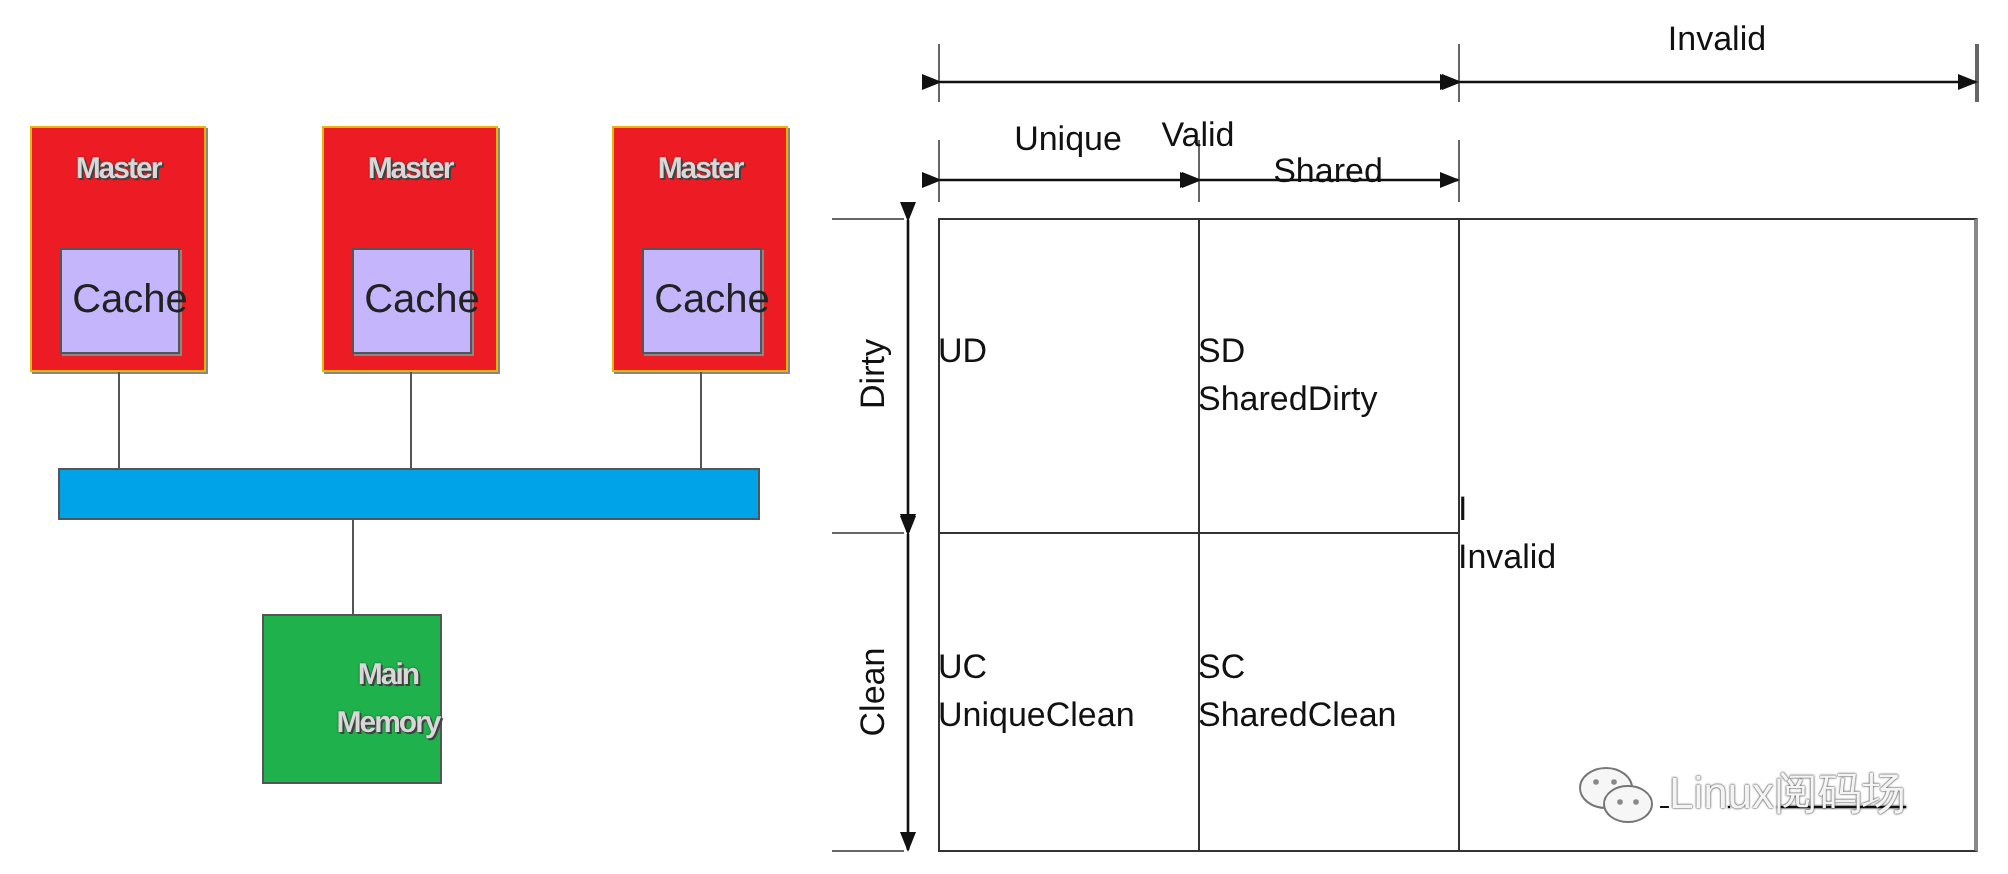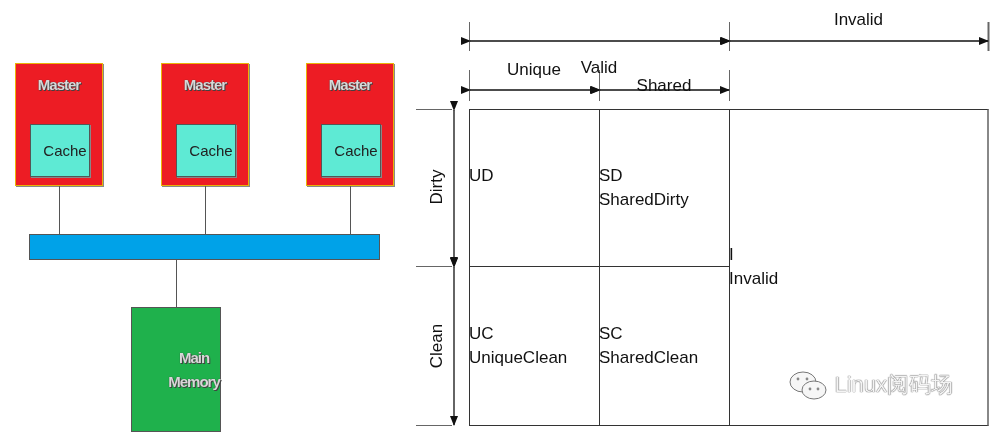--- a/index.html
+++ b/index.html
@@ -1,20 +1,20 @@
 <!DOCTYPE html>
 <html><head>
 <meta charset="utf-8">
 <style>
   html,body{margin:0;padding:0;background:#fff;}
   body{width:1004px;height:437px;position:relative;overflow:hidden;font-family:"Liberation Sans",sans-serif;color:#111;}
   .abs{position:absolute;}
   .master{background:#ed1c24;border:1px solid #eab308;box-sizing:border-box;box-shadow:1px 1px 0 #888;}
   .master-label{position:absolute;left:0;right:0;top:12px;text-align:center;font-size:15px;font-weight:bold;color:#d8d8d8;letter-spacing:-1px;text-shadow:0 0 1px #333,1px 1px 0 #444;}
-  .cache{position:absolute;background:#5eead4;border:1px solid #555;box-sizing:border-box;display:flex;align-items:center;justify-content:center;font-size:15px;color:#222;box-shadow:1px 1px 0 #888;padding-left:10px;}
+  .cache{position:absolute;background:#c4b5fd;border:1px solid #555;box-sizing:border-box;display:flex;align-items:center;justify-content:center;font-size:20px;color:#222;box-shadow:1px 1px 0 #888;padding-left:10px;}
   .vline{background:#555;width:1px;}
   .bus{background:#00a2e8;border:1px solid #555;box-sizing:border-box;}
   .memory{background:#1fb14c;border:1px solid #555;box-sizing:border-box;display:flex;flex-direction:column;align-items:center;justify-content:center;font-size:15px;font-weight:bold;color:#d8d8d8;letter-spacing:-1px;text-shadow:0 0 1px #333,1px 1px 0 #444;line-height:24px;}
   .grid-line{background:#333;}
   .cell-text{position:absolute;text-align:left;font-size:17px;line-height:24px;color:#111;}
   .dim-label{position:absolute;text-align:center;font-size:17px;color:#111;}
   .vlabel{position:absolute;font-size:17px;color:#111;transform:rotate(-90deg);transform-origin:center center;white-space:nowrap;text-align:center;}
   .watermark{position:absolute;font-size:22px;color:#f4f4f4;text-shadow:0 0 1px #555,0 0 1px #555;white-space:nowrap;}
 </style>
 </head>
@@ -38,21 +38,21 @@
   </div>
 
   <div class="abs vline" style="left:59px;top:186px;height:48px;"></div>
   <div class="abs vline" style="left:205px;top:186px;height:48px;"></div>
   <div class="abs vline" style="left:350px;top:186px;height:48px;"></div>
 
   <div class="abs bus" style="left:29px;top:234px;width:351px;height:26px;"></div>
 
   <div class="abs vline" style="left:176px;top:260px;height:48px;"></div>
 
-  <div class="abs memory" style="left:131px;top:307px;width:90px;height:125px;padding-left:36px;">
+  <div class="abs memory" style="left:131px;top:307px;width:90px;height:85px;padding-left:36px;">
     <span>Main</span>
     <span>Memory</span>
   </div>
 </div>
 
 <div>
 
   <svg class="abs" style="left:440px;top:0;" width="564" height="437">
     <defs>
       <marker id="ah" markerWidth="10" markerHeight="8" refX="9" refY="4" orient="auto" markerUnits="userSpaceOnUse">
@@ -115,21 +115,21 @@
   </div>
   <div class="cell-text" style="left:599px;top:322px;width:130px;">
     <div>SC</div>
     <div>SharedClean</div>
   </div>
   <div class="cell-text" style="left:729px;top:243px;width:259px;">
     <div>I</div>
     <div>Invalid</div>
   </div>
 
-  <div class="abs" style="left:788px;top:368px;">
+  <div class="abs" style="left:788px;top:380px;text-decoration:underline;">
     <svg width="42" height="34" style="vertical-align:middle;">
       <ellipse cx="15" cy="13" rx="13" ry="10" fill="#f6f6f6" stroke="#777" stroke-width="1"></ellipse>
       <ellipse cx="26" cy="21" rx="12" ry="9" fill="#f6f6f6" stroke="#777" stroke-width="1"></ellipse>
       <circle cx="10" cy="10" r="1.4" fill="#888"></circle>
       <circle cx="19" cy="10" r="1.4" fill="#888"></circle>
       <circle cx="22" cy="20" r="1.4" fill="#888"></circle>
       <circle cx="30" cy="20" r="1.4" fill="#888"></circle>
     </svg>
     <span class="watermark" style="position:relative;top:2px;">Linux阅码场</span>
   </div>

